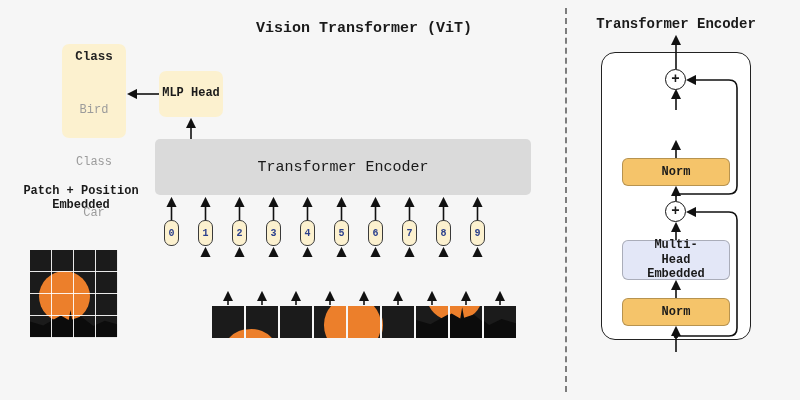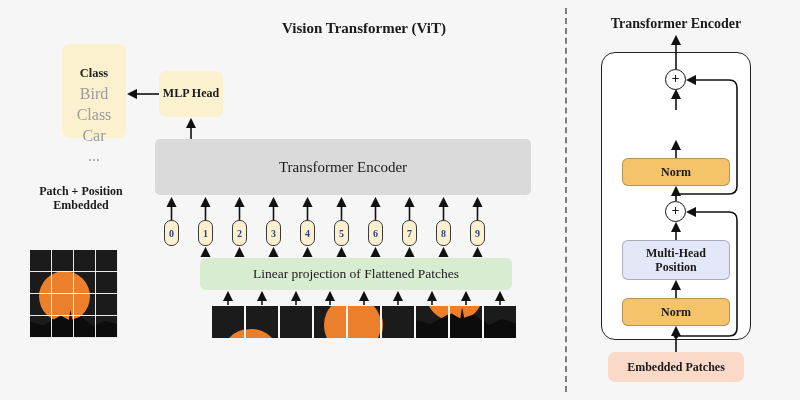--- a/index.html
+++ b/index.html
@@ -1,28 +1,28 @@
 <!DOCTYPE html>
 <html><head>
 <meta charset="utf-8">
 <style>
   * { margin:0; padding:0; box-sizing:border-box; }
   html,body { width:800px; height:400px; background:#f6f6f6; }
   .stage {
     position:relative; width:800px; height:400px; background:#f6f6f6;
-    font-family:Liberation Serif, serif; color:#1a1a1a; overflow:hidden;
+    font-family:Liberation Mono, monospace; color:#1a1a1a; overflow:hidden;
   }
   .box { position:absolute; display:flex; align-items:center; justify-content:center; text-align:center; }
 
   
   .main-title { position:absolute; left:214px; top:20px; width:300px; text-align:center; font-size:15px; font-weight:bold; }
   .class-box { left:62px; top:44px; width:64px; height:94px; background:#fcf1cf; border-radius:7px;
-               flex-direction:column; justify-content:flex-start; padding-top:22px; z-index:3; }
+               flex-direction:column; justify-content:flex-start; padding-top:6px; z-index:3; }
   .class-title { font-size:12.5px; font-weight:bold; margin-bottom:3px; color:#222; }
-  .class-item { font-size:16px; color:#9b9b9b; line-height:1.3; }
+  .class-item { font-size:12px; color:#9b9b9b; line-height:1.3;margin-top:36px; }
   .mlp-head { left:159px; top:71px; width:64px; height:46px; background:#fcf1cf; border-radius:7px;
               font-size:12px; font-weight:bold; line-height:1.3; padding:0 1px; z-index:3; }
   .encoder-main { left:155px; top:139px; width:376px; height:56px; background:#dadada; border-radius:5px;
                   font-size:15px; font-weight:500; z-index:3; }
   .token-row { position:absolute; left:164px; top:220px; width:321px; height:26px; display:flex; justify-content:space-between; z-index:3; }
   .token { width:15px; height:26px; background:#fcf1cf; border:1px solid #3a3a3a; border-radius:7px;
            display:flex; align-items:center; justify-content:center; font-size:10px; font-weight:bold; color:#2b3f8c; }
   .linear-proj { left:200px; top:258px; width:312px; height:32px; background:#d8ecd2; border-radius:6px;
                  font-size:13.5px; font-weight:500; z-index:3; }
   .patch-label { position:absolute; left:16px; top:184px; width:130px; text-align:center; font-size:12px; font-weight:bold; line-height:1.2; }
@@ -155,21 +155,20 @@
     <div class="token">2</div>
     <div class="token">3</div>
     <div class="token">4</div>
     <div class="token">5</div>
     <div class="token">6</div>
     <div class="token">7</div>
     <div class="token">8</div>
     <div class="token">9</div>
   </div>
 
-  <div class="box linear-proj">Linear projection of Flattened Patches</div>
 
   <div class="patch-label">Patch + Position Embedded</div>
 
   <div class="source">
     <div class="scene"></div>
     <div class="grid-overlay"></div>
   </div>
 
   <div class="patch-row">
     <div class="patch p0">
@@ -202,17 +201,16 @@
   </div>
 
   <div class="divider"></div>
 
   <div class="right-title">Transformer Encoder</div>
   <div class="panel"></div>
 
   <div class="plus-circle plus-top">+</div>
   <div class="rblock norm1">Norm</div>
   <div class="plus-circle plus-mid">+</div>
-  <div class="rblock attn">Multi-Head Position</div>
+  <div class="rblock attn">Multi-Head Embedded</div>
   <div class="rblock norm2">Norm</div>
-  <div class="embedded">Embedded Patches</div>
 
 </div>
 
 </body></html>

